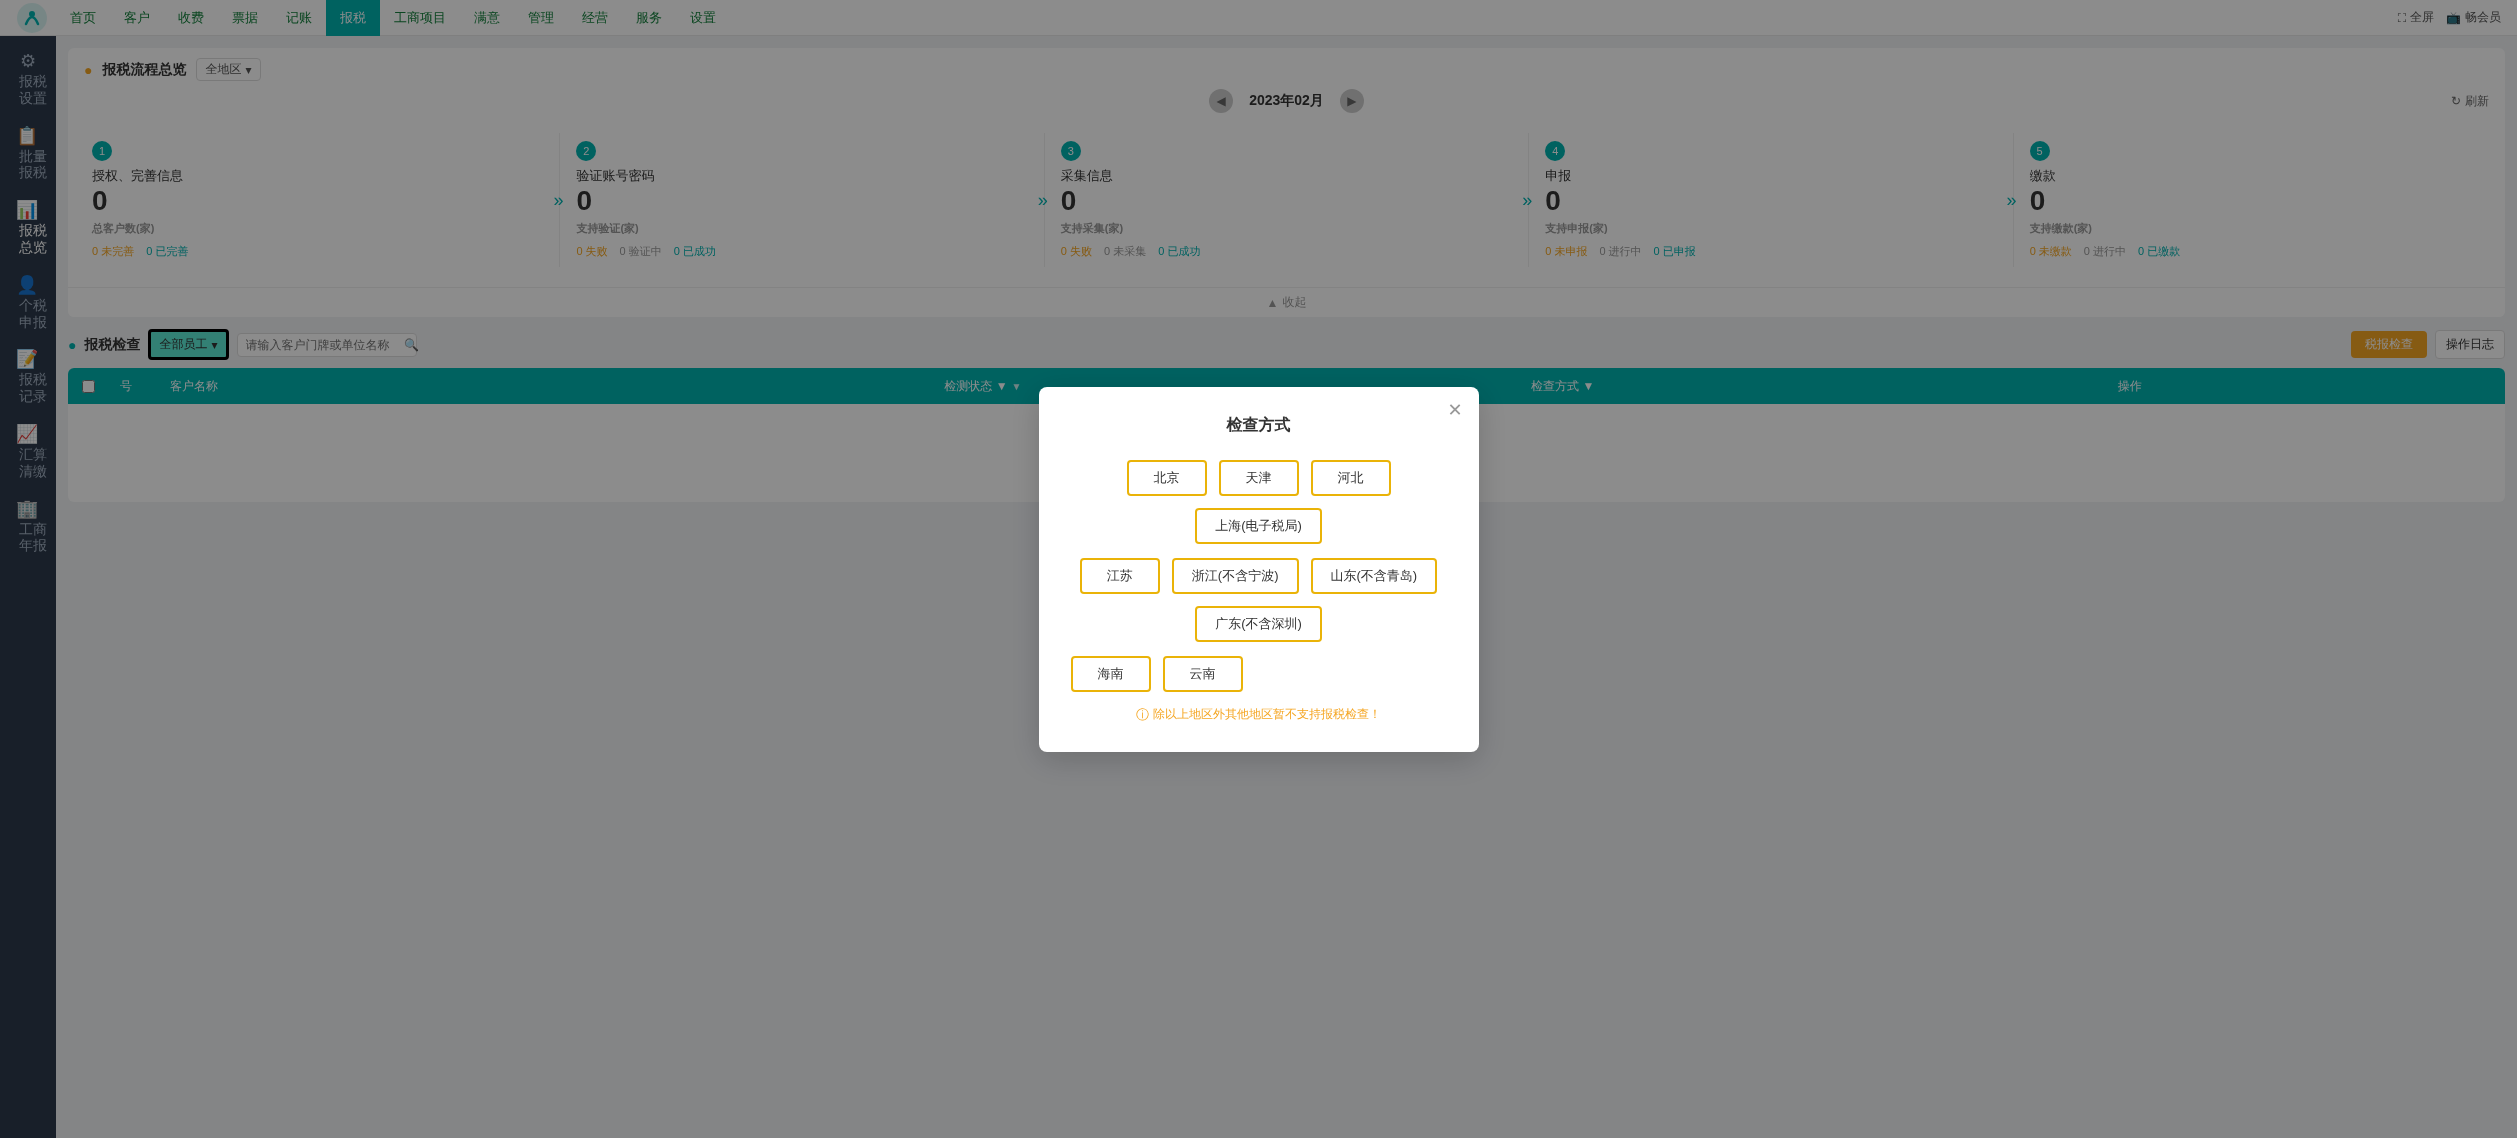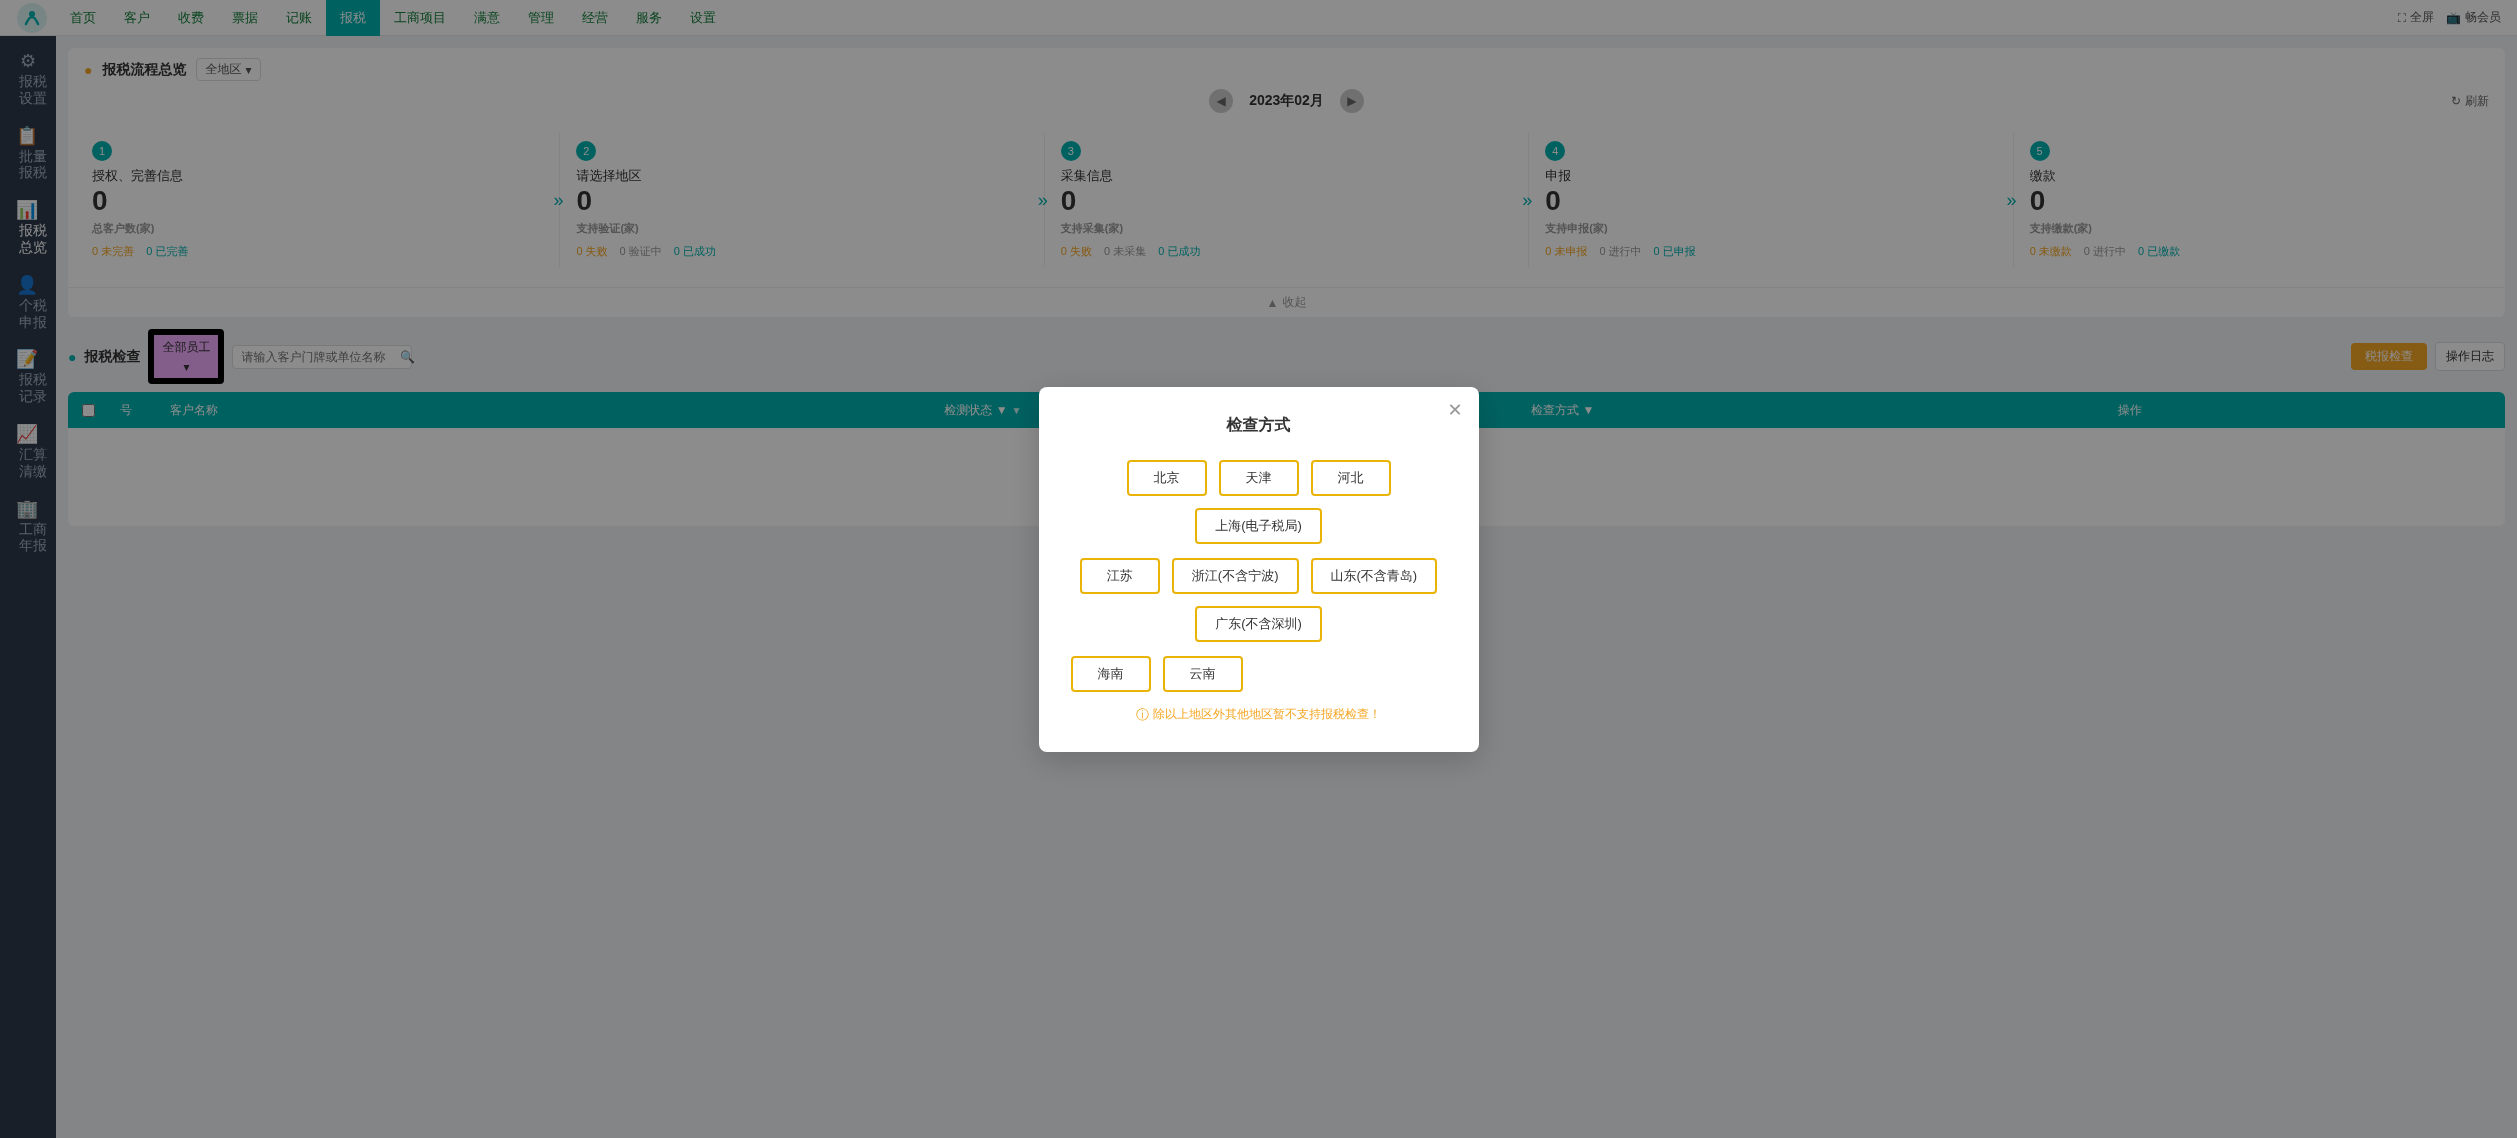--- a/index.html
+++ b/index.html
@@ -227,31 +227,30 @@
       gap: 8px;
       margin-bottom: 8px;
     }
     .tax-check-controls {
       display: flex;
       align-items: center;
       gap: 8px;
       flex: 1;
     }
     .select-box {
-      border: 6px solid #000000;
+      border: 3px solid #000000;
       border-radius: 4px;
       padding: 4px 8px;
       font-size: 12px;
-      background: #f0abfc;
-      color: #333;
-      cursor: pointer;
-      display: flex;
-      align-items: center;
-      gap: 4px;
-      flex-direction: column;
+      background: #5eead4;
+      color: #333;
+      cursor: pointer;
+      display: flex;
+      align-items: center;
+      gap: 4px;
     }
     .search-box {
       border: 1px solid #ddd;
       border-radius: 4px;
       padding: 4px 8px;
       font-size: 12px;
       background: #fff;
       color: #333;
       display: flex;
       align-items: center;
@@ -529,21 +528,21 @@
           <div class="process-card-stats">
             <span class="stat-fail"><span>0</span> <span>未完善</span></span>
             <span class="stat-success"><span>0</span> <span>已完善</span></span>
           </div>
           <div class="arrow-right">»</div>
         </div>
         <div class="divider-v"></div>
 
         <div class="process-card">
           <div class="process-card-num">2</div>
-          <div class="process-card-title">请选择地区</div>
+          <div class="process-card-title">验证账号密码</div>
           <div class="process-card-count">0</div>
           <div class="process-card-sub">支持验证(家)</div>
           <div class="process-card-stats">
             <span class="stat-fail"><span>0</span> <span>失败</span></span>
             <span class="stat-processing"><span>0</span> <span>验证中</span></span>
             <span class="stat-success"><span>0</span> <span>已成功</span></span>
           </div>
           <div class="arrow-right">»</div>
         </div>
         <div class="divider-v"></div>

